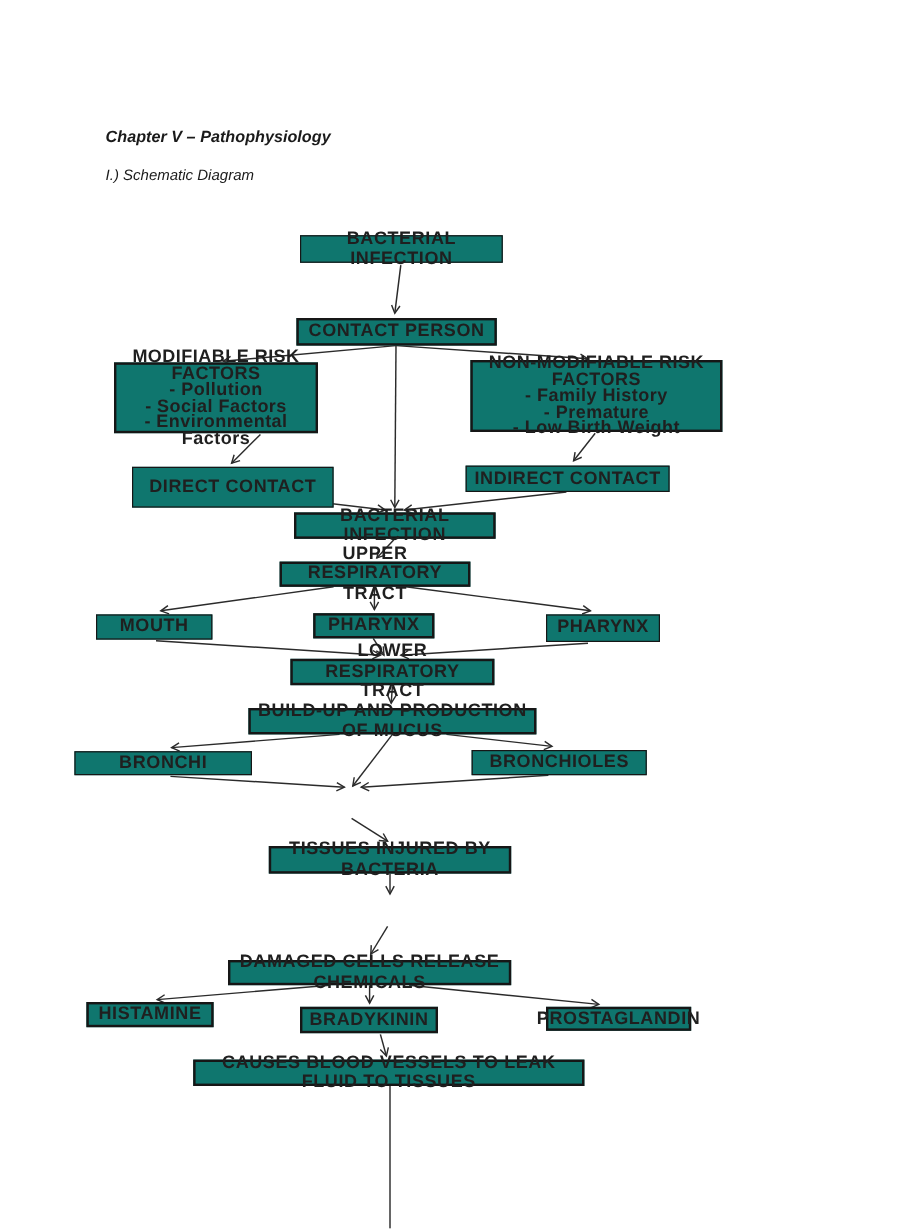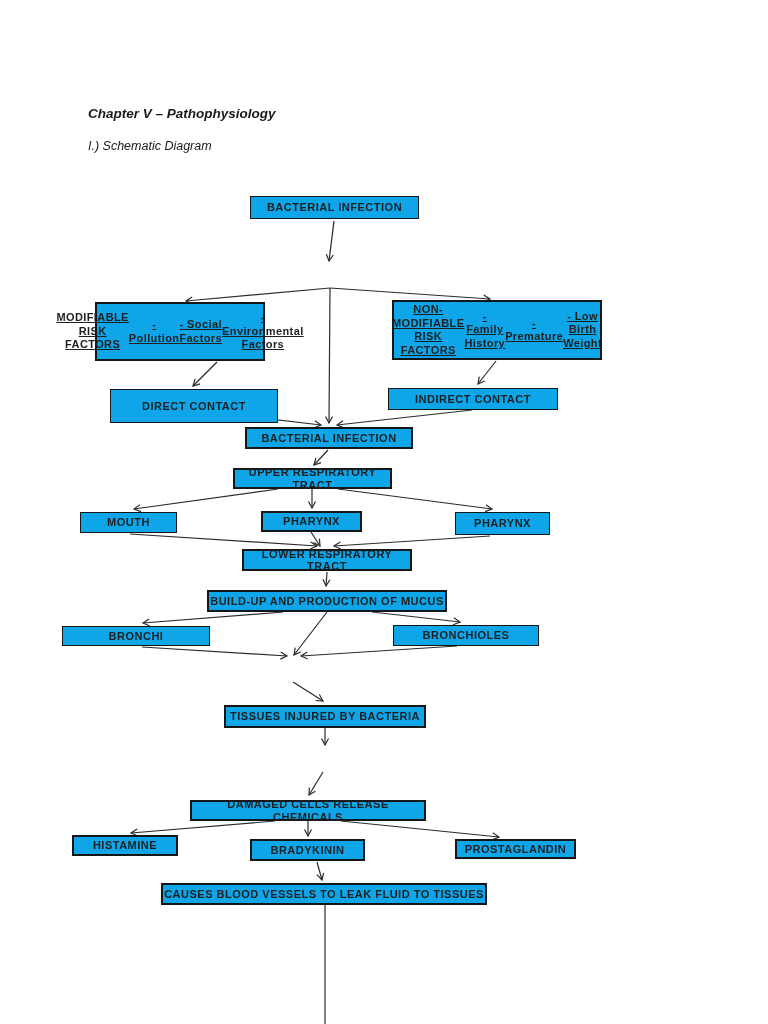--- a/index.html
+++ b/index.html
@@ -2,26 +2,26 @@
 <html><head>
 <meta charset="utf-8">
 <style>
   html,body{margin:0;padding:0;background:#ffffff;}
   .page{position:relative;width:768px;height:1024px;background:#ffffff;overflow:hidden;
         font-family:"Liberation Sans","DejaVu Sans",sans-serif;color:#1a1a1a;padding-left:17px;}
   .heading{position:absolute;left:88px;font-style:italic;white-space:nowrap;}
   .chapter{top:106px;font-size:13.5px;font-weight:bold;}
   .section{top:139px;font-size:12.5px;font-weight:normal;}
   svg.connectors{position:absolute;left:0;top:0;width:768px;height:1024px;}
-  .node{position:absolute;box-sizing:border-box;border:2px solid #161616;background:#0ea5e9;
+  .node{position:absolute;box-sizing:border-box;border:2px solid #161616;background:#0f766e;
         display:flex;align-items:center;justify-content:center;text-align:center;
-        font-size:11px;font-weight:bold;letter-spacing:0.5px;line-height:1.1;color:#1f1f1f;}
+        font-size:15px;font-weight:bold;letter-spacing:0.5px;line-height:1.1;color:#1f1f1f;}
   .node.thin{border-width:1.5px;}
   .node.thick{border-width:2.5px;}
-  .node.multi{flex-direction:row;line-height:13.5px;letter-spacing:0.4px;text-decoration:underline;}
+  .node.multi{flex-direction:column;line-height:13.5px;letter-spacing:0.4px;}
 </style>
 </head>
 <body>
 
 <div class="page">
 
   <div class="heading chapter">Chapter V – Pathophysiology</div>
   <div class="heading section">I.) Schematic Diagram</div>
 
   <svg class="connectors" viewBox="0 0 768 1024" xmlns="http://www.w3.org/2000/svg">
@@ -60,20 +60,23 @@
       <line x1="341" y1="821" x2="499" y2="837" marker-end="url(#ah)"></line>
       <line x1="317" y1="862" x2="322" y2="880" marker-end="url(#ah)"></line>
       <line x1="325" y1="905" x2="325" y2="1024"></line>
     </g>
   </svg>
 
   <div class="node thin" style="left:250px;top:196px;width:169px;height:23px">
     <span>BACTERIAL INFECTION</span>
   </div>
 
+  <div class="node" style="left:247px;top:265px;width:167px;height:23px">
+    <span>CONTACT PERSON</span>
+  </div>
 
   <div class="node thick multi" style="left:95px;top:302px;width:170px;height:59px">
     <div>MODIFIABLE RISK FACTORS</div>
     <div>- Pollution</div>
     <div>- Social Factors</div>
     <div>- Environmental Factors</div>
   </div>
 
   <div class="node thick multi" style="left:392px;top:300px;width:210px;height:60px">
     <div>NON-MODIFIABLE RISK FACTORS</div>

